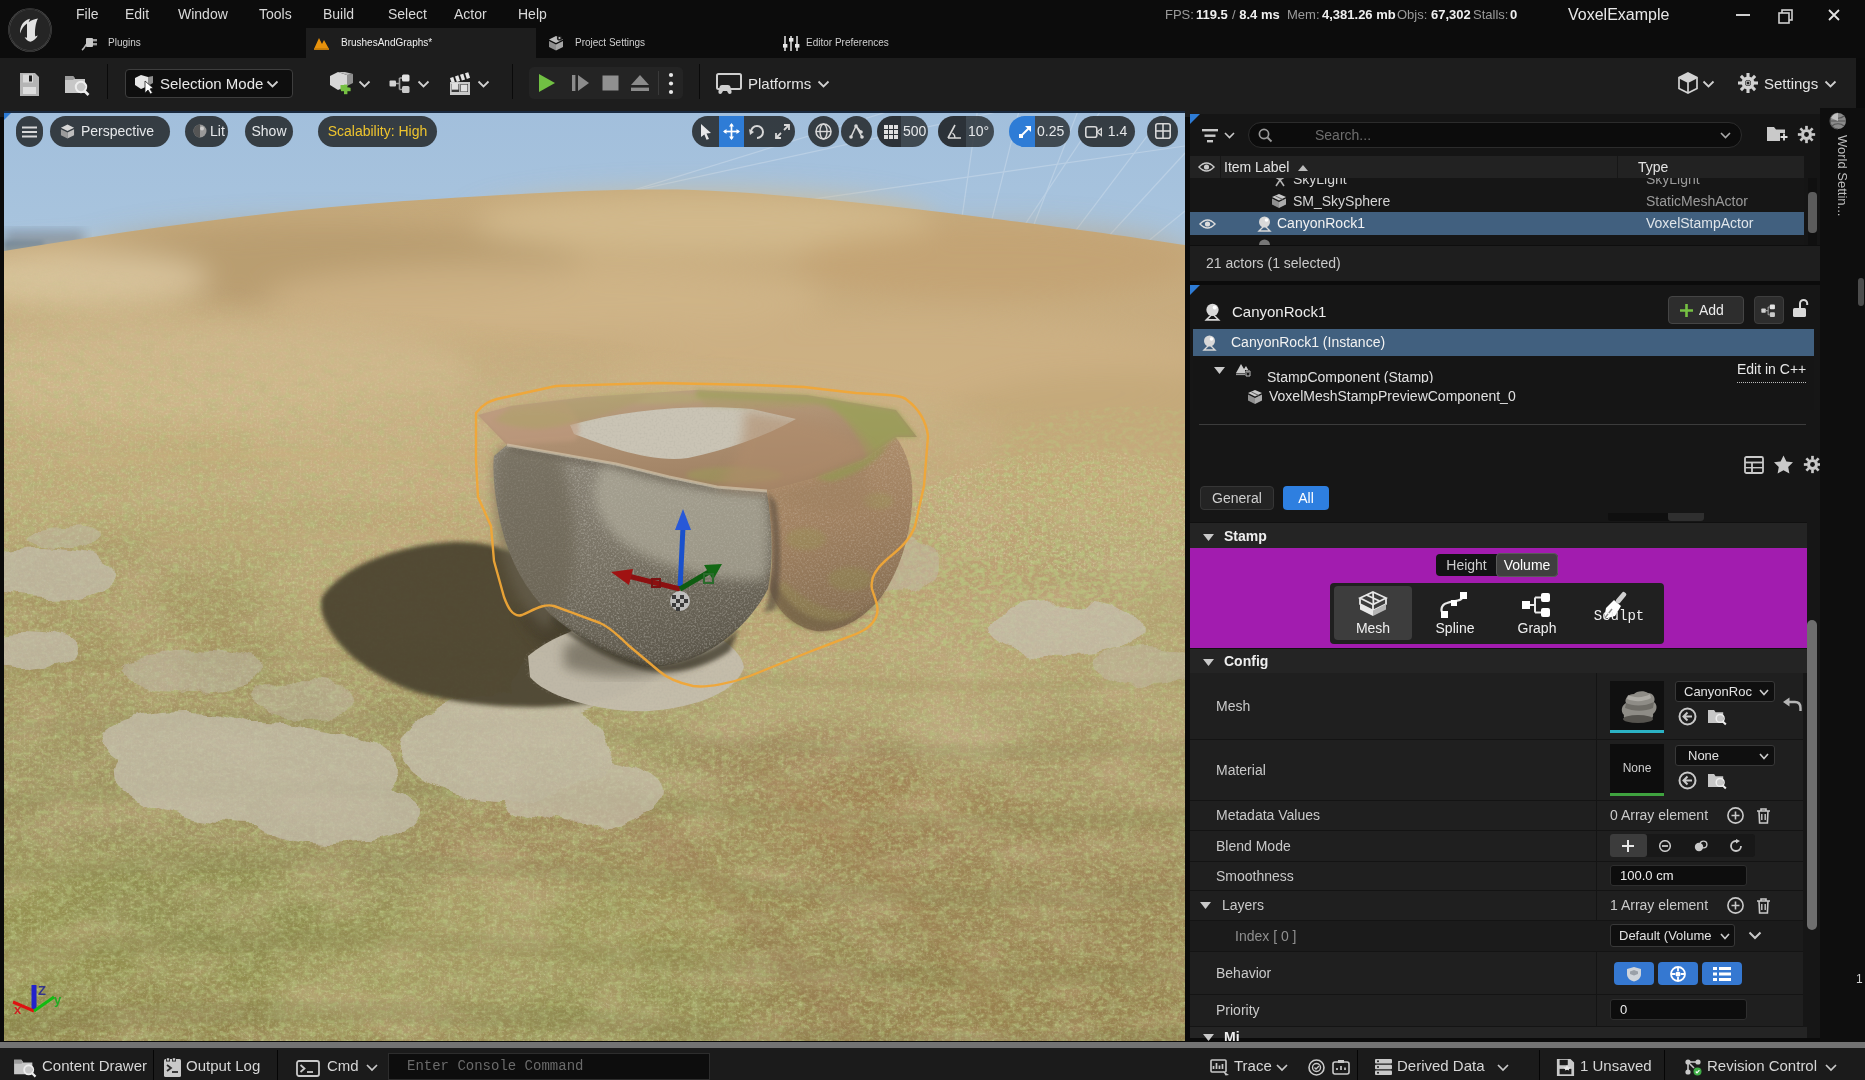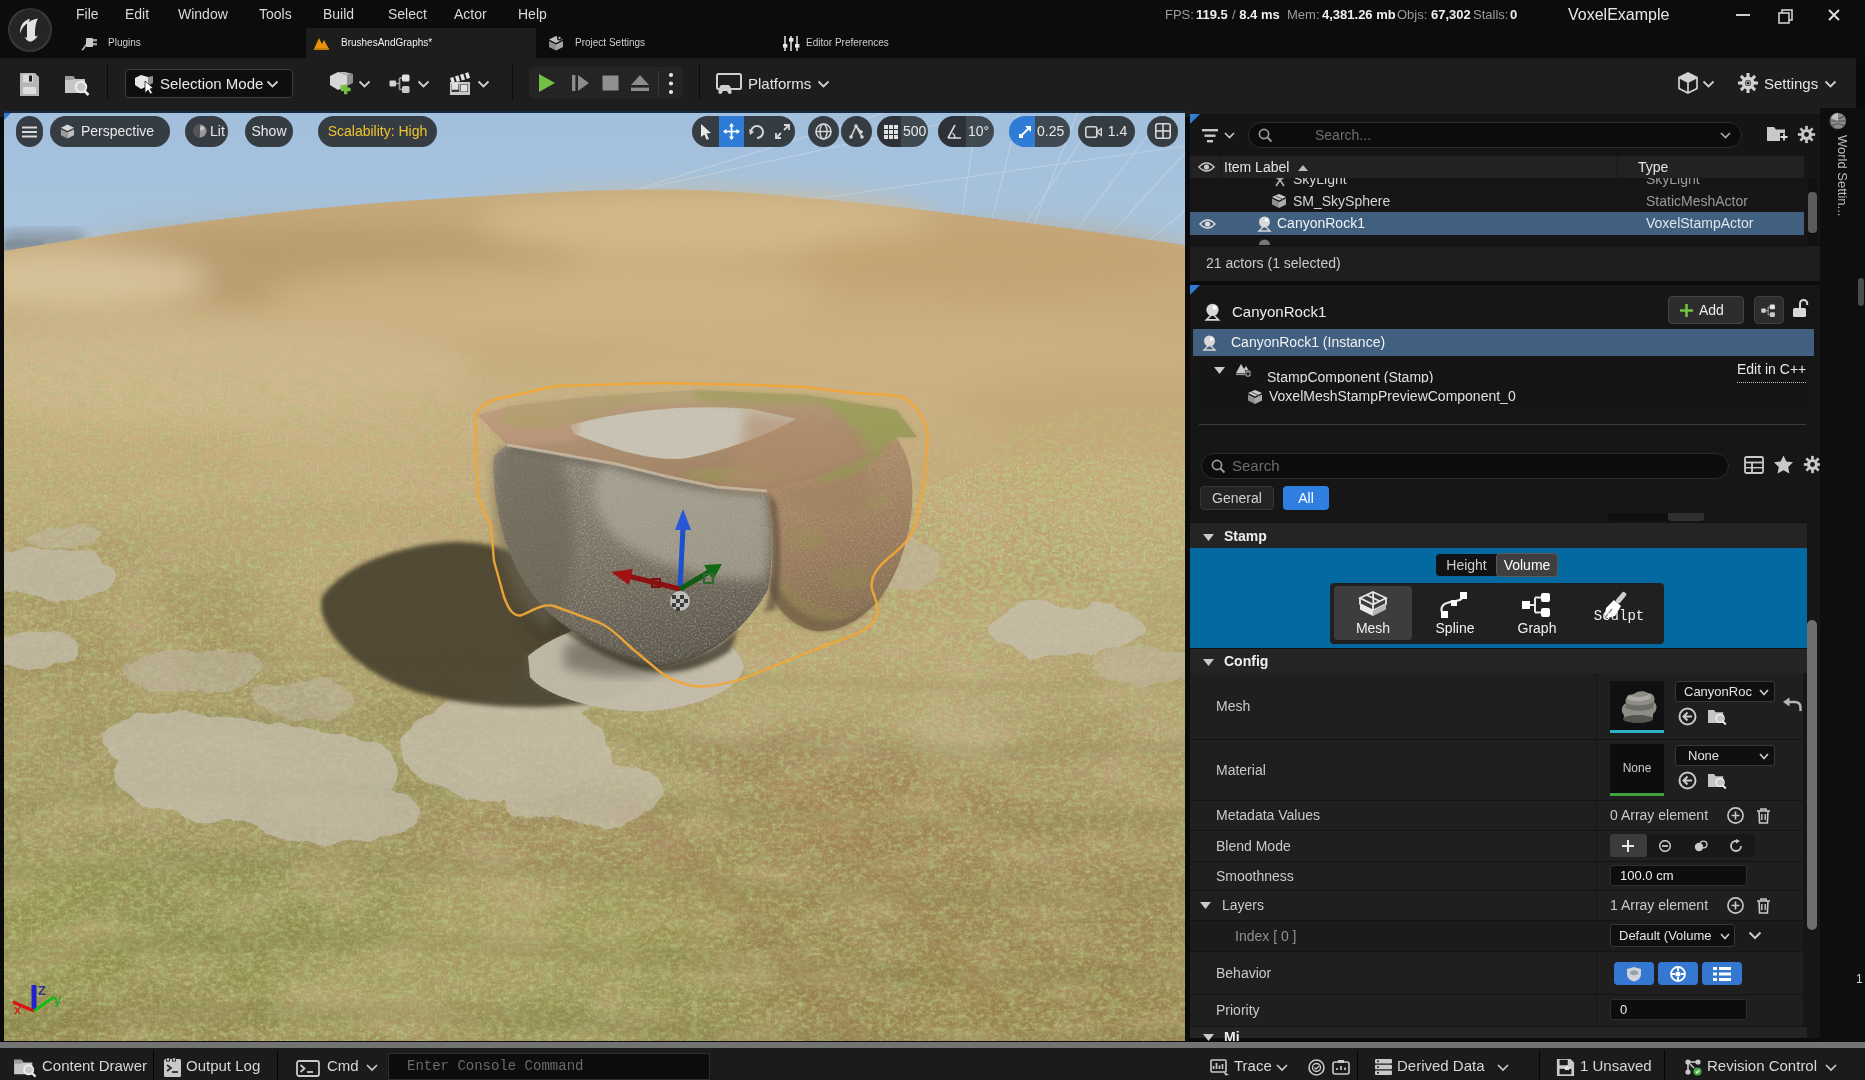--- a/index.html
+++ b/index.html
@@ -817,27 +817,20 @@
       <svg class="abs" style="left:53px;top:6px;" width="18" height="16" viewBox="0 0 18 16">
           <path d="M9 1 L16 4 L9 7.5 L2 4 Z" fill="#c9c9c9"></path>
           <path d="M2 5.5 L9 9 L9 15 L2 11.5 Z" fill="#8f8f8f"></path>
           <path d="M16 5.5 L9 9 L9 15 L16 11.5 Z" fill="#aaa"></path>
           <path d="M5.5 2.5 L12.5 5.8 L12.5 7 L5.5 3.6 Z" fill="#666"></path>
         </svg>
       <div class="abs" style="left:76px;top:0;height:27px;line-height:27px;color:#e0e0e0;font-size:14px;">VoxelMeshStampPreviewComponent_0</div>
     </div>
     <div class="abs" style="left:9px;top:139px;width:607px;height:1px;background:#3c3c3c;"></div>
 
-    <div class="abs" style="left:11px;top:168px;width:528px;height:26px;background:#0c0c0c;border:1px solid #2c2c2c;border-radius:13px;">
-      <svg class="abs" style="left:9px;top:5px;" width="15" height="15" viewBox="0 0 15 15">
-          <circle cx="6" cy="6" r="4.6" fill="none" stroke="#9a9a9a" stroke-width="1.7"></circle>
-          <line x1="9.5" y1="9.5" x2="13.5" y2="13.5" stroke="#9a9a9a" stroke-width="1.9"></line>
-        </svg>
-      <div class="abs" style="left:30px;top:0;height:24px;line-height:24px;color:#6e6e6e;font-size:15px;">Search</div>
-    </div>
     <svg class="abs" style="left:554px;top:171px;" width="20" height="18" viewBox="0 0 20 18">
       <rect x="1" y="1" width="18" height="16" rx="1.5" fill="none" stroke="#c9c9c9" stroke-width="1.8"></rect>
       <line x1="1" y1="6.5" x2="19" y2="6.5" stroke="#c9c9c9" stroke-width="1.8"></line>
       <line x1="8" y1="6.5" x2="8" y2="17" stroke="#c9c9c9" stroke-width="1.8"></line>
       <line x1="1" y1="11.7" x2="19" y2="11.7" stroke="#c9c9c9" stroke-width="1.4"></line>
     </svg>
     <svg class="abs" style="left:584px;top:170px;" width="19" height="19" viewBox="0 0 19 19">
         <path d="M9.5 0.5 L12.4 6.4 L19 7.3 L14.2 11.9 L15.4 18.4 L9.5 15.3 L3.6 18.4 L4.8 11.9 L0 7.3 L6.6 6.4 Z" fill="#c9c9c9"></path>
       </svg>
     <svg class="abs" style="left:613px;top:170px;" width="19" height="19" viewBox="0 0 22 22">
@@ -862,21 +855,21 @@
 
     <div class="abs" style="left:418px;top:228px;width:96px;height:8px;background:#0f0f0f;border-radius:0 0 3px 3px;"></div>
     <div class="abs" style="left:478px;top:228px;width:36px;height:8px;background:#2f2f2f;border-radius:0 0 3px 3px;"></div>
 
     <div class="abs" style="left:0;top:237px;width:617px;height:26px;background:#242424;border-top:1px solid #101010;">
       <svg class="abs" style="left:13px;top:10px;" width="11" height="8" viewBox="0 0 11 8">
           <path d="M0 1 L11 1 L5.5 8 Z" fill="#c9c9c9"></path>
         </svg>
       <div class="abs" style="left:34px;top:0;height:26px;line-height:26px;color:#efefef;font-size:14px;font-weight:bold;">Stamp</div>
     </div>
-    <div class="abs" style="left:0;top:263px;width:617px;height:100px;background:#0369a1;">
+    <div class="abs" style="left:0;top:263px;width:617px;height:100px;background:#a21caf;">
       <div class="abs" style="left:246px;top:6px;width:122px;height:22px;background:#121214;border-radius:4px;"></div>
       <div class="abs" style="left:246px;top:6px;width:61px;height:22px;color:#cdcdcd;font-size:14px;text-align:center;line-height:22px;">Height</div>
       <div class="abs" style="left:306px;top:5px;width:62px;height:24px;background:#3f3f3f;border:1px solid #5a5a5a;border-radius:4px;color:#fff;font-size:14px;text-align:center;line-height:22px;">Volume</div>
       <div class="abs" style="left:140px;top:35px;width:334px;height:61px;background:#202020;border-radius:4px;"></div>
       <div class="abs" style="left:144px;top:38px;width:78px;height:54px;background:#3d3d3d;border-radius:4px;"></div>
 
       <svg class="abs" style="left:168px;top:43px;" width="30" height="26" viewBox="0 0 30 26">
         <path d="M15 1 L28 7 L15 13.5 L2 7 Z" fill="none" stroke="#e8e8e8" stroke-width="1.8"></path>
         <path d="M8.5 4 L21.5 10 M15 1 L15.5 13.5 M2 7 L2 13 L15 19.5 L15 13.5 M28 7 L28 13 L15 19.5" fill="none" stroke="#e8e8e8" stroke-width="1.8"></path>
         <path d="M2 13 L15 19.5 L15 25 L2 18.5 Z" fill="#e8e8e8"></path>

